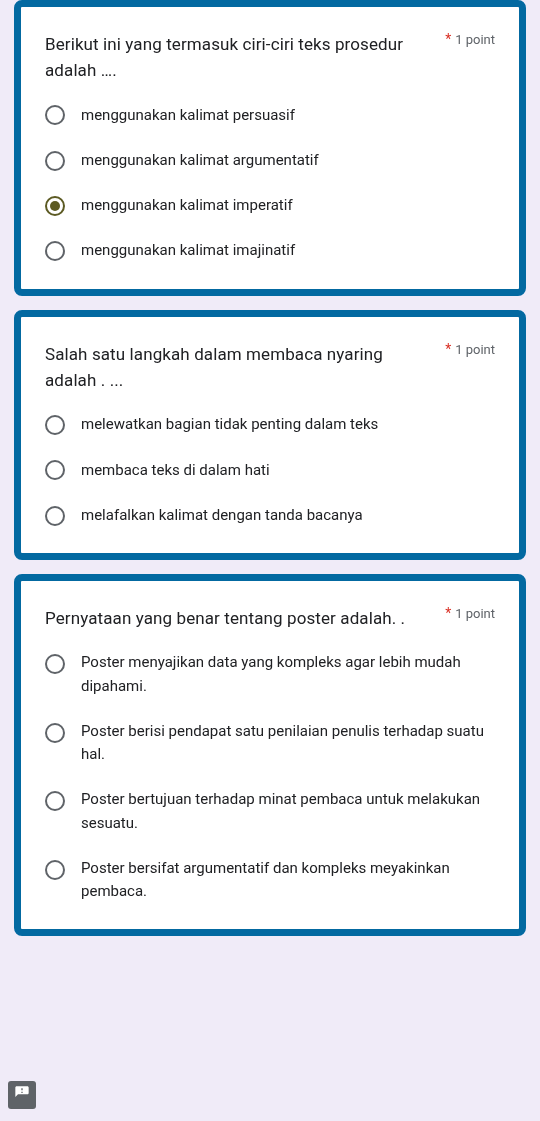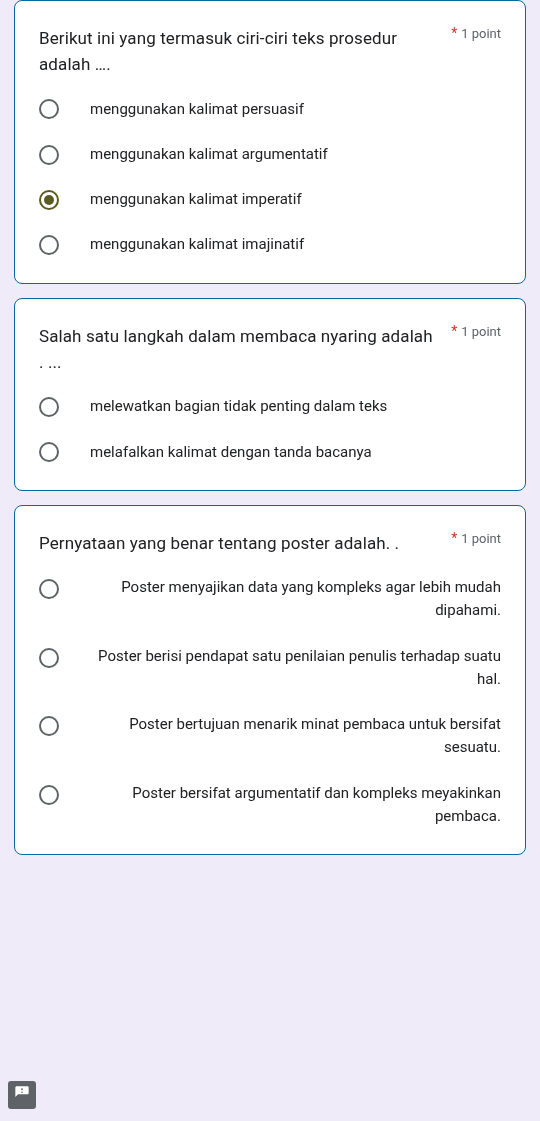--- a/index.html
+++ b/index.html
@@ -10,21 +10,21 @@
     font-family: Roboto, Arial, sans-serif;
     color: #202124;
   }
   .page {
     width: 540px;
     margin: 0 auto;
     padding: 0 14px 20px 14px;
   }
   .card {
     background: #fff;
-    border: 1px solid #0369a1;
+    border: 7px solid #0369a1;
     border-radius: 8px;
     margin-top: 14px;
     padding: 24px 24px 26px 24px;
   }
   .card:first-child { margin-top: 0; }
   .q-header {
     display: flex;
     align-items: flex-start;
     gap: 10px;
     margin-bottom: 20px;
@@ -41,23 +41,22 @@
     white-space: nowrap;
     font-size: 13px;
     color: #5f6368;
     margin-top: 0;
   }
   .q-meta .req { color: #d93025; margin-right: 4px; font-size: 14px; }
   .options { display: flex; flex-direction: column; gap: 22px; margin-top: 10px; }
   .option {
     display: flex;
     align-items: center;
-    gap: 31px;
+    gap: 16px;
     cursor: pointer;
-    text-align: right;
   }
   .option.top { align-items: flex-start; }
   .radio {
     width: 20px;
     height: 20px;
     flex: 0 0 20px;
     border-radius: 50%;
     border: 2px solid #5f6368;
     position: relative;
     background: #fff;
@@ -129,41 +128,45 @@
         <div class="q-title">Salah satu langkah dalam membaca nyaring adalah . ...</div>
         <div class="q-meta"><span class="req">*</span><span>1 point</span></div>
       </div>
       <div class="options">
         <div class="option">
           <div class="radio"></div>
           <div class="opt-label">melewatkan bagian tidak penting dalam teks</div>
         </div>
         <div class="option">
           <div class="radio"></div>
+          <div class="opt-label">membaca teks di dalam hati</div>
+        </div>
+        <div class="option">
+          <div class="radio"></div>
           <div class="opt-label">melafalkan kalimat dengan tanda bacanya</div>
         </div>
       </div>
     </div>
     <div class="card">
       <div class="q-header">
         <div class="q-title">Pernyataan yang benar tentang poster adalah. .</div>
         <div class="q-meta"><span class="req">*</span><span>1 point</span></div>
       </div>
       <div class="options">
         <div class="option top">
           <div class="radio"></div>
           <div class="opt-label">Poster menyajikan data yang kompleks agar lebih mudah dipahami.</div>
         </div>
         <div class="option top">
           <div class="radio"></div>
           <div class="opt-label">Poster berisi pendapat satu penilaian penulis terhadap suatu hal.</div>
         </div>
         <div class="option top">
           <div class="radio"></div>
-          <div class="opt-label">Poster bertujuan menarik minat pembaca untuk bersifat sesuatu.</div>
+          <div class="opt-label">Poster bertujuan terhadap minat pembaca untuk melakukan sesuatu.</div>
         </div>
         <div class="option top">
           <div class="radio"></div>
           <div class="opt-label">Poster bersifat argumentatif dan kompleks meyakinkan pembaca.</div>
         </div>
       </div>
     </div>
   </div>
 
 <div class="report-btn">

